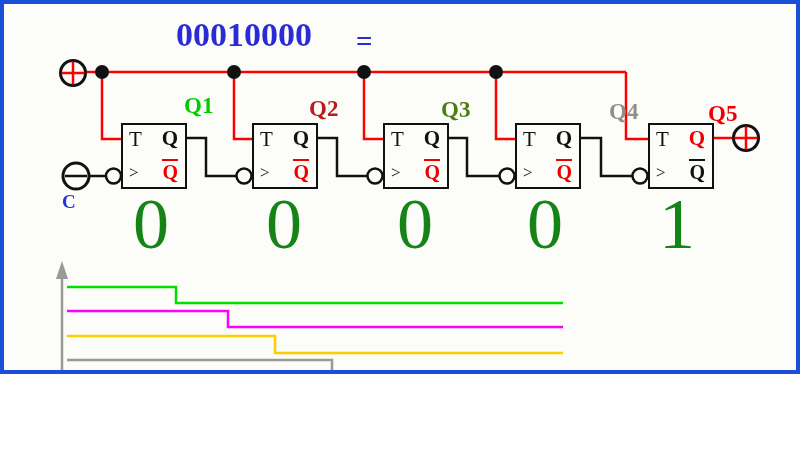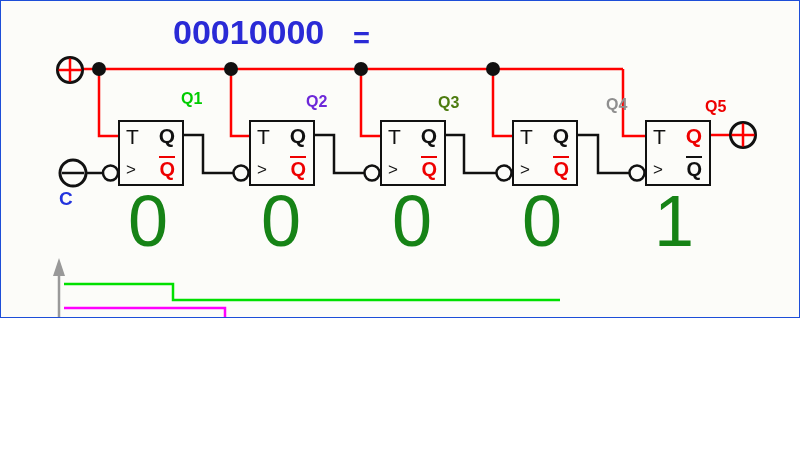--- a/index.html
+++ b/index.html
@@ -1,36 +1,36 @@
 <!DOCTYPE html>
 <html><head>
 <meta charset="utf-8">
 <style>
   html,body { margin:0; padding:0; background:#ffffff; }
   .stage {
-    position:relative; width:800px; height:318px;
-    background:#fcfcf9; border:1px solid #1d4ed8; box-sizing:border-box;
-    font-family:Liberation Sans, sans-serif; overflow:hidden;
+    position:relative; width:800px; height:374px;
+    background:#fcfcf9; border:4px solid #1d4ed8; box-sizing:border-box;
+    font-family:Liberation Serif, serif; overflow:hidden;
   }
   svg.overlay { position:absolute; left:0; top:0; }
 
   .title-binary { position:absolute; left:172px; top:14px; font-size:34px; font-weight:bold; line-height:1; }
   .title-eq     { position:absolute; left:352px; top:23px; font-size:29px; font-weight:bold; line-height:1; }
   .title-dec    { position:absolute; left:382px; top:0px;  font-size:60px; font-weight:bold; line-height:1; }
 
   .ff { position:absolute; top:119px; width:66px; height:66px;
         border:2.5px solid #111; box-sizing:border-box; background:transparent; }
   .pin { position:absolute; line-height:1; }
   .pin.t    { left:6px;  top:4px;    font-size:21px; color:#111; }
   .pin.q    { right:7px; top:3px;    font-size:21px; font-weight:bold; }
   .pin.clk  { left:6px;  bottom:6px; font-size:17px; color:#111; }
   .pin.qbar { right:7px; bottom:5px; font-size:20px; font-weight:bold;
               border-top:2.5px solid; padding-top:1px; }
 
-  .ff-label { position:absolute; font-size:16px; font-weight:bold; line-height:1; }
+  .ff-label { position:absolute; font-size:23px; font-weight:bold; line-height:1; }
   .c-label  { position:absolute; left:58px; top:188px; font-size:19px; font-weight:bold; line-height:1; }
 
   .digit { position:absolute; top:185px; width:66px; height:70px; line-height:70px;
            font-size:72px; text-align:center; }
 </style>
 </head>
 <body>
 
 <div class="stage">
 
@@ -116,21 +116,21 @@
     <span class="pin qbar" style="color: rgb(238, 0, 0);">Q</span>
   </div>
   <div class="ff" style="left:644px">
     <span class="pin t">T</span>
     <span class="pin q" style="color: rgb(238, 0, 0);">Q</span>
     <span class="pin clk">&gt;</span>
     <span class="pin qbar" style="color: rgb(17, 17, 17);">Q</span>
   </div>
 
   <span class="ff-label" style="left: 180px; top: 90px; color: rgb(0, 204, 0);">Q1</span>
-  <span class="ff-label" style="left: 305px; top: 93px; color: #6d28d9;">Q2</span>
+  <span class="ff-label" style="left: 305px; top: 93px; color: #b91c1c;">Q2</span>
   <span class="ff-label" style="left: 437px; top: 94px; color: #4d7c0f;">Q3</span>
   <span class="ff-label" style="left: 568px; top: 96px; color: rgb(143, 143, 143); margin-left: 37px;">Q4</span>
   <span class="ff-label" style="left: 704px; top: 98px; color: rgb(238, 0, 0);">Q5</span>
 
   <span class="c-label" style="color: rgb(34, 51, 221);">C</span>
 
   <div class="digit" style="left: 114px; color: rgb(22, 131, 22);">0</div>
   <div class="digit" style="left: 247px; color: rgb(22, 131, 22);">0</div>
   <div class="digit" style="left: 378px; color: rgb(22, 131, 22);">0</div>
   <div class="digit" style="left: 508px; color: rgb(22, 131, 22);">0</div>

